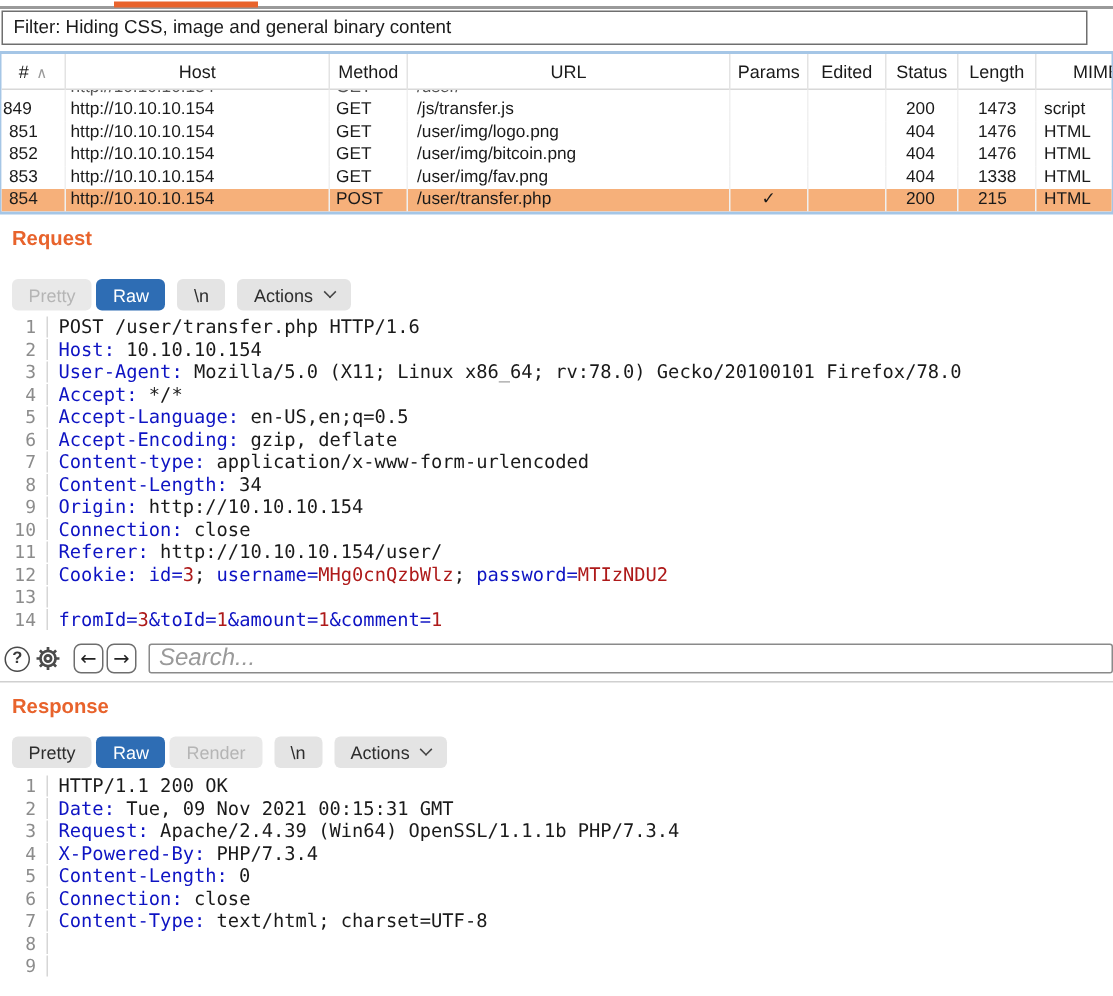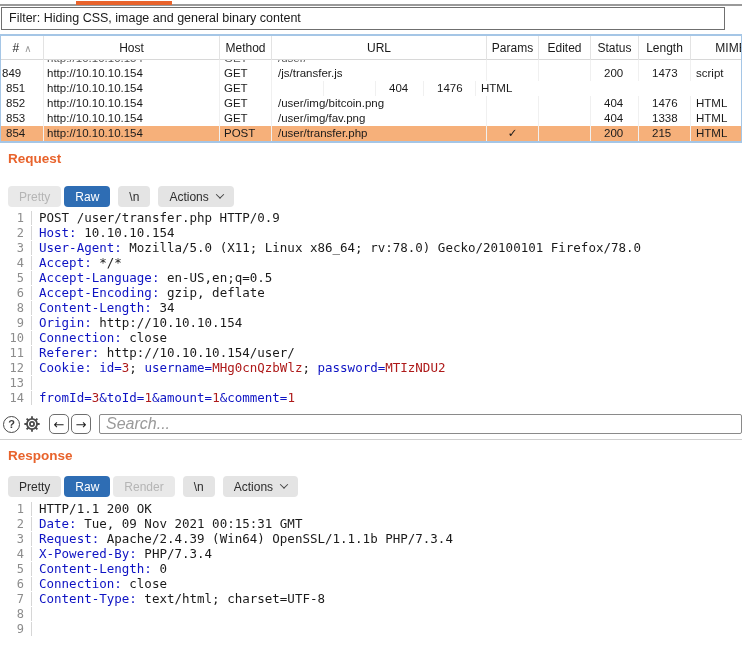--- a/index.html
+++ b/index.html
@@ -112,20 +112,21 @@
         <div class="tcell" style="width: 52px; padding-left: 0px; text-align: center;"></div>
         <div class="tcell" style="width: 52px; padding-left: 0px; text-align: center;"></div>
         <div class="tcell" style="width: 48px; padding-left: 13px;">200</div>
         <div class="tcell" style="width: 52px; padding-left: 13px;">1473</div>
         <div class="tcell" style="width: 80px; padding-left: 5px;">script</div>
       </div>
       <div class="trow">
         <div class="tcell" style="width: 43px; padding-left: 5px;">851</div>
         <div class="tcell" style="width: 176px; padding-left: 3px;">http://10.10.10.154</div>
         <div class="tcell" style="width: 52px; padding-left: 4px;">GET</div>
+        <div class="tcell" style="width: 215px; padding-left: 6px;">/user/img/logo.png</div>
         <div class="tcell" style="width: 52px; padding-left: 0px; text-align: center;"></div>
         <div class="tcell" style="width: 52px; padding-left: 0px; text-align: center;"></div>
         <div class="tcell" style="width: 48px; padding-left: 13px;">404</div>
         <div class="tcell" style="width: 52px; padding-left: 13px;">1476</div>
         <div class="tcell" style="width: 80px; padding-left: 5px;">HTML</div>
       </div>
       <div class="trow">
         <div class="tcell" style="width: 43px; padding-left: 5px;">852</div>
         <div class="tcell" style="width: 176px; padding-left: 3px;">http://10.10.10.154</div>
         <div class="tcell" style="width: 52px; padding-left: 4px;">GET</div>
@@ -172,26 +173,27 @@
       </button>
       <button class="tab  gap">
         <span>\n</span>
       </button>
       <button class="tab  gap">
         <span>Actions</span>
         <span class="chev"></span>
       </button>
     </div>
   <div class="editor" id="req-editor">
-      <div class="eline"><span class="lnum">1</span><span class="seg-k">POST /user/transfer.php HTTP/0.9</span></div>
+      <div class="eline"><span class="lnum">1</span><span class="seg-k">POST /user/transfer.php HTTP/1.6</span></div>
       <div class="eline"><span class="lnum">2</span><span class="seg-h">Host:</span><span class="seg-k"> 10.10.10.154</span></div>
       <div class="eline"><span class="lnum">3</span><span class="seg-h">User-Agent:</span><span class="seg-k"> Mozilla/5.0 (X11; Linux x86_64; rv:78.0) Gecko/20100101 Firefox/78.0</span></div>
       <div class="eline"><span class="lnum">4</span><span class="seg-h">Accept:</span><span class="seg-k"> */*</span></div>
       <div class="eline"><span class="lnum">5</span><span class="seg-h">Accept-Language:</span><span class="seg-k"> en-US,en;q=0.5</span></div>
       <div class="eline"><span class="lnum">6</span><span class="seg-h">Accept-Encoding:</span><span class="seg-k"> gzip, deflate</span></div>
+      <div class="eline"><span class="lnum">7</span><span class="seg-h">Content-type:</span><span class="seg-k"> application/x-www-form-urlencoded</span></div>
       <div class="eline"><span class="lnum">8</span><span class="seg-h">Content-Length:</span><span class="seg-k"> 34</span></div>
       <div class="eline"><span class="lnum">9</span><span class="seg-h">Origin:</span><span class="seg-k"> http://10.10.10.154</span></div>
       <div class="eline"><span class="lnum">10</span><span class="seg-h">Connection:</span><span class="seg-k"> close</span></div>
       <div class="eline"><span class="lnum">11</span><span class="seg-h">Referer:</span><span class="seg-k"> http://10.10.10.154/user/</span></div>
       <div class="eline"><span class="lnum">12</span><span class="seg-h">Cookie:</span><span class="seg-k"> </span><span class="seg-h">id=</span><span class="seg-v">3</span><span class="seg-k">; </span><span class="seg-h">username=</span><span class="seg-v">MHg0cnQzbWlz</span><span class="seg-k">; </span><span class="seg-h">password=</span><span class="seg-v">MTIzNDU2</span></div>
       <div class="eline"><span class="lnum">13</span></div>
       <div class="eline"><span class="lnum">14</span><span class="seg-h">fromId=</span><span class="seg-v">3</span><span class="seg-h">&amp;toId=</span><span class="seg-v">1</span><span class="seg-h">&amp;amount=</span><span class="seg-v">1</span><span class="seg-h">&amp;comment=</span><span class="seg-v">1</span></div>
     </div>
 </div>
 

